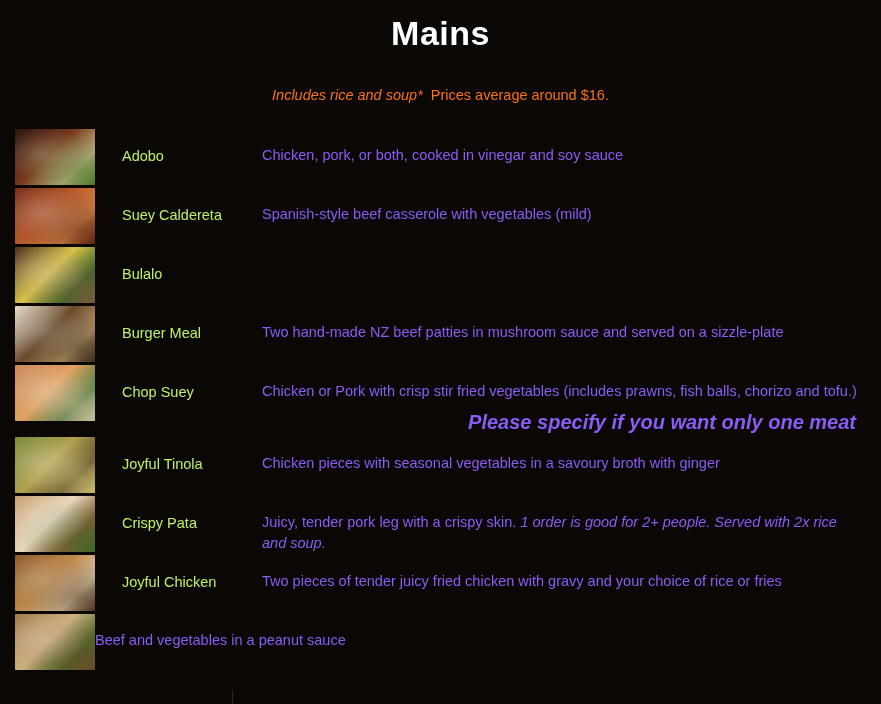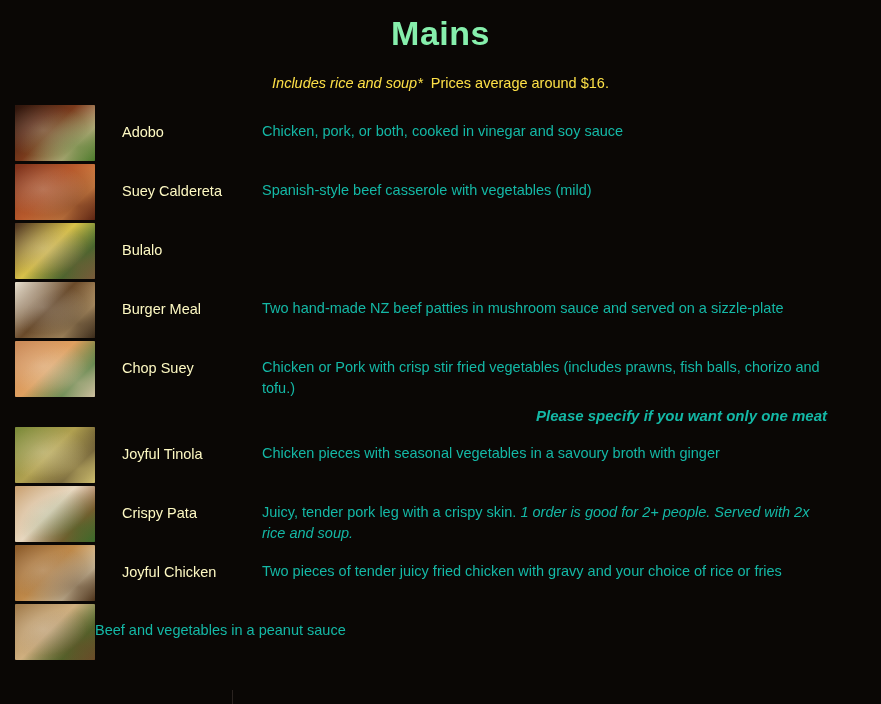--- a/index.html
+++ b/index.html
@@ -19,29 +19,29 @@
     width: 881px;
     height: 704px;
     background: #0a0705;
     box-sizing: border-box;
   }
   .title {
     text-align: center;
     font-size: 34px;
     font-weight: bold;
     letter-spacing: 0.5px;
-    color: #86efac;
+    color: #ffffff;
     padding-top: 14px;
     margin: 0;
   }
   .subtitle {
     text-align: center;
     font-size: 14.5px;
-    color: #fde047;
-    margin: 0;
+    color: #f97316;
+    margin: 12px;
     padding-top: 22px;
     padding-bottom: 6px;
   }
   .subtitle .em {
     font-style: italic;
   }
   .subtitle .sep {
     display: inline-block;
     width: 8px;
   }
@@ -73,43 +73,43 @@
   }
   .thumb .layer {
     position: absolute;
     left: 0; top: 0; right: 0; bottom: 0;
   }
   .name-cell {
     flex: 0 0 140px;
     width: 140px;
     margin-left: 27px;
     font-size: 14.5px;
-    color: #fef9c3;
+    color: #bef264;
     padding-top: 18px;
     line-height: 1.25;
   }
   .desc-cell {
     flex: 1 1 auto;
     padding-top: 16px;
-    padding-right: 46px;
+    padding-right: 17px;
     font-size: 14.5px;
     line-height: 1.45;
-    color: #14b8a6;
+    color: #8b5cf6;
   }
   .desc-cell .it {
     font-style: italic;
   }
   .note {
     display: block;
     text-align: right;
     font-style: italic;
     font-weight: bold;
     padding-top: 6px;
     padding-right: 8px;
-    font-size: 15px;
+    font-size: 20px;
   }
   
   .rule {
     position: absolute;
     left: 232px;
     top: 690px;
     width: 1px;
     height: 14px;
     background: #2a2320;
   }

